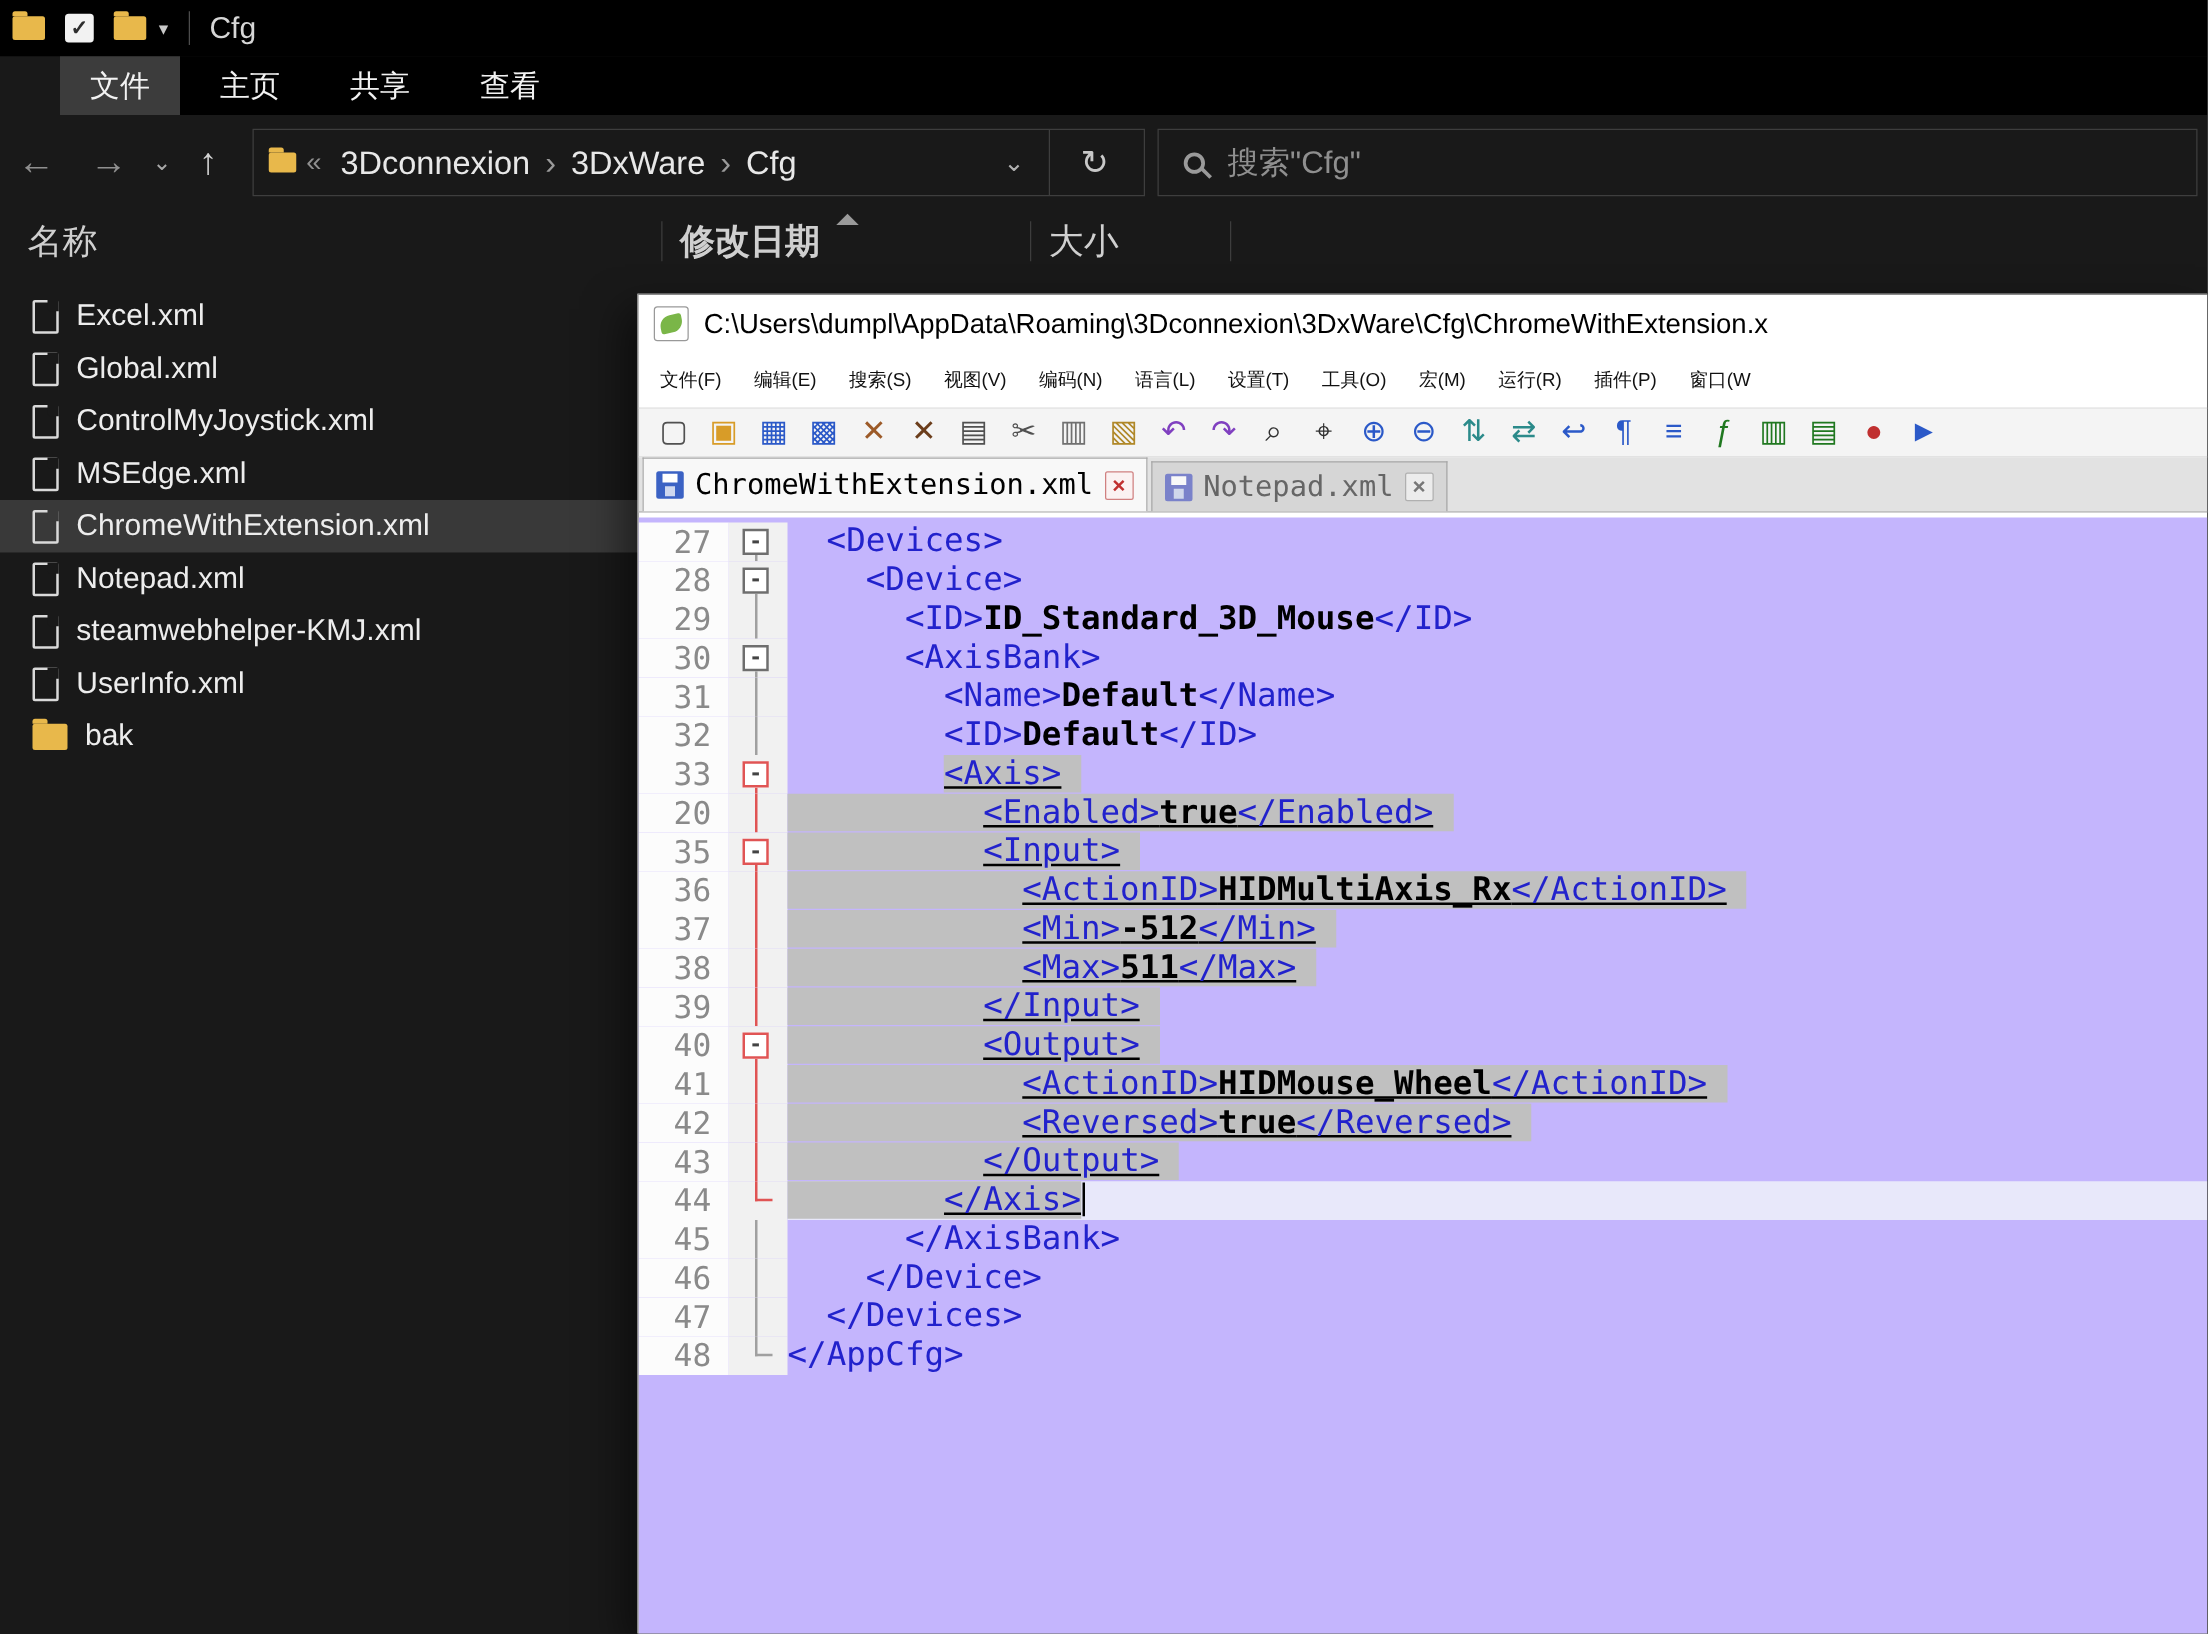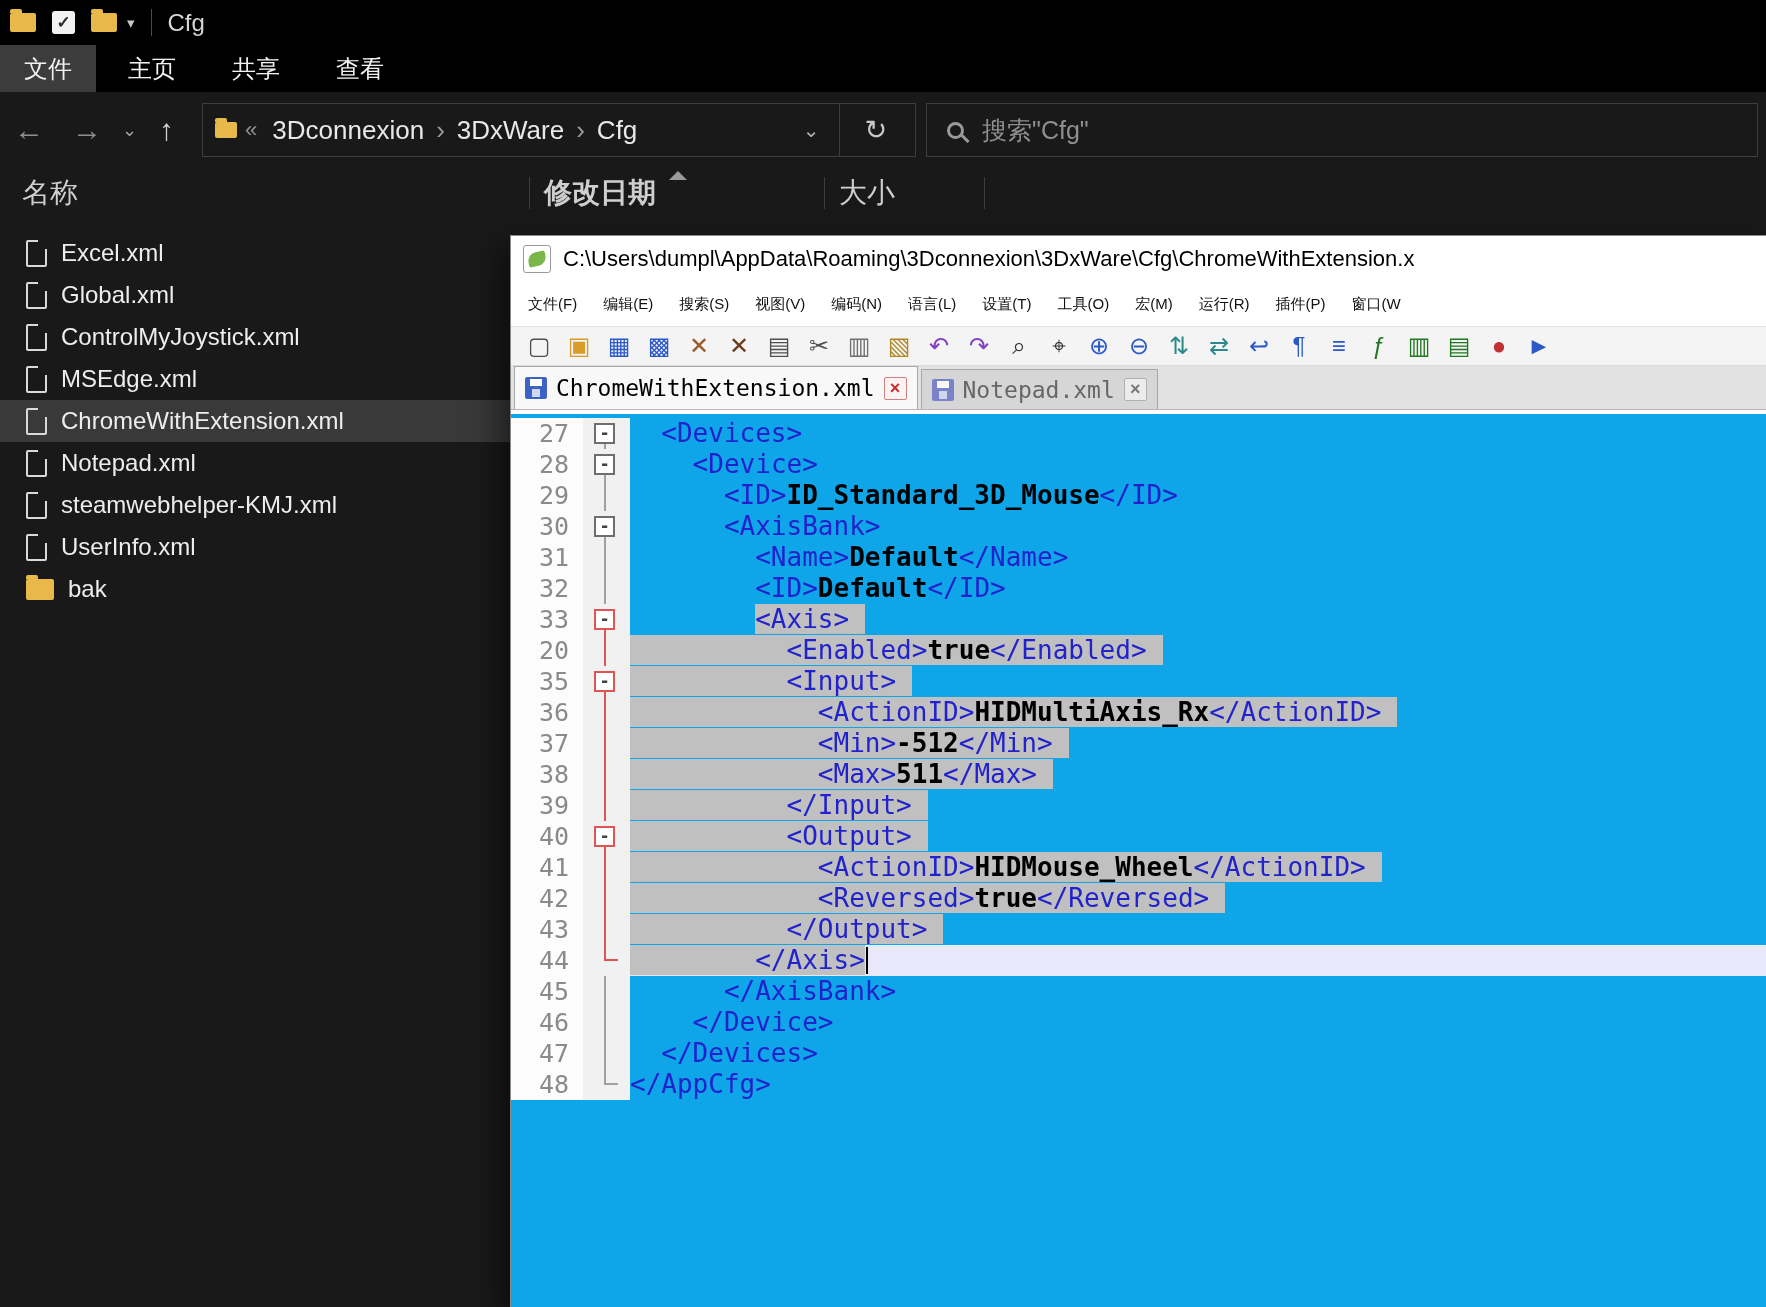--- a/index.html
+++ b/index.html
@@ -13,21 +13,21 @@
   .folder-ico{width:26px;height:19px;background:var(--folder,#e8b84b);border-radius:2px;position:relative;flex:none;}
   .folder-ico::before{content:"";position:absolute;top:-4px;left:0;width:12px;height:4px;background:var(--folder,#e8b84b);border-radius:2px 2px 0 0;}
   .folder-ico.sm{width:22px;height:16px;}
   .qcheck{width:23px;height:23px;background:#f2f2f2;border-radius:3px;color:#2d2d2d;font:700 17px/23px "Liberation Sans",sans-serif;text-align:center;flex:none;}
   .qcheck::before{content:"✓";}
   .qchev{color:#c8c8c8;font-size:15px;margin-left:-6px;}
   .qchev::before{content:"▾";}
   .qdiv{width:1px;height:27px;background:#4c4c4c;}
   .ex-title{color:#d6d6d6;font-size:24px;}
 
-  .ex-ribbon{height:47px;background:#000;display:flex;align-items:stretch;}
+  .ex-ribbon{height:47px;background:#000;display:flex;align-items:stretch;margin-left:48px;}
   .rtab{min-width:96px;display:flex;align-items:center;justify-content:center;color:#f2f2f2;font-size:24px;padding:0 14px;margin-right:8px;}
   .rtab.active{background:#3c3c3c;}
 
   .ex-navbar{height:76px;display:flex;align-items:center;background:#191919;}
   .navbtn{font-size:30px;color:#8f8f8f;padding:0 14px;line-height:1;}
   .navbtn.hist{font-size:18px;color:#a8a8a8;padding:0 6px;}
   .navbtn.up{color:#d2d2d2;padding:0 16px;}
   .addrbar{margin-left:12px;width:714px;height:54px;border:1px solid #3e3e3e;display:flex;align-items:center;gap:8px;padding:0 12px;color:#e8e8e8;font-size:26px;}
   .bc-overflow{color:#8f8f8f;font-size:22px;}
   .breadcrumb{display:flex;align-items:center;}
@@ -71,40 +71,40 @@
   .npp-tabbar{height:44px;background:#e2e2e2;display:flex;align-items:flex-end;border-bottom:1px solid #b6b6b6;padding-left:3px;}
   .etab{height:40px;display:flex;align-items:center;gap:9px;padding:0 10px;background:#d6d6d6;border:1px solid #a8a8a8;border-bottom:none;margin-right:3px;font-family:"DejaVu Sans Mono",monospace;font-size:23px;color:#666;white-space:nowrap;}
   .etab.active{background:#f8f8f8;height:43px;color:#000;}
   .floppy{width:22px;height:22px;background:#3b62c4;border-radius:2px;position:relative;flex:none;}
   .floppy::before{content:"";position:absolute;top:2px;left:5px;right:5px;height:7px;background:#fff;}
   .floppy::after{content:"";position:absolute;bottom:2px;left:7px;right:7px;height:8px;background:#cfd8ef;}
   .floppy.dim{background:#6b74c8;opacity:.85;}
   .tclose{width:23px;height:23px;border:1px solid #b0b0b0;background:#ececec;color:#777;font:700 18px/21px "Liberation Sans",sans-serif;text-align:center;border-radius:2px;flex:none;}
   .tclose.red{border-color:#d08080;color:#c03030;background:#fbf2f2;}
 
-  .npp-editor{position:absolute;top:178px;left:0;right:0;bottom:0;background:#0ea5e9;overflow:hidden;
+  .npp-editor{position:absolute;top:178px;left:0;right:0;bottom:0;background:#c4b5fd;overflow:hidden;
               font-family:"DejaVu Sans Mono",monospace;font-size:26px;line-height:31px;padding-top:4px;}
   .cl{display:flex;height:31px;}
   .ln{width:72px;flex:none;text-align:right;padding-right:14px;color:var(--lnc,#8a8a8a);background:#fcfcfc;font-size:25px;}
   .fold{position:relative;width:47px;flex:none;background:#f1f1f1;}
   .fold::before{content:"";position:absolute;left:21px;width:2px;background:#a0a0a0;display:none;}
   .f-line::before,.f-line-red::before{display:block;top:0;height:31px;}
   .f-end::before,.f-end-red::before{display:block;top:0;height:16px;}
   .f-box::before,.f-box-red::before{display:block;top:26px;height:5px;}
   .f-line-red::before,.f-end-red::before,.f-box-red::before{background:#e05454;}
   .f-end::after,.f-end-red::after{content:"";position:absolute;left:21px;top:14px;width:14px;height:2px;background:#a0a0a0;}
   .f-end-red::after{background:#e05454;}
   .fbox{position:absolute;left:11px;top:5px;width:21px;height:21px;border:2px solid #6e6e6e;background:#fff;color:#444;
         font:700 17px/16px "DejaVu Sans Mono",monospace;text-align:center;z-index:1;}
   .fbox.red{border-color:#e05454;}
   .ct{flex:1;position:relative;white-space:pre;}
   .ct.cur{background:var(--cur,#e8e8fa);}
   .ind{display:inline-block;}
   .txt{display:inline;}
-  .selblk{background:var(--sel,#c0c0c0);}
+  .selblk{background:var(--sel,#c0c0c0);text-decoration:underline;}
   .selblk.eol{padding-right:16px;}
   .seg-tag{color:var(--tag,#2222cc);}
   .seg-val{color:var(--val,#000);font-weight:700;}
   .caret{display:inline-block;width:2px;height:27px;background:#000;vertical-align:-5px;margin-left:1px;}
 </style>
 </head>
 <body>
 
 <div class="screen">
 

